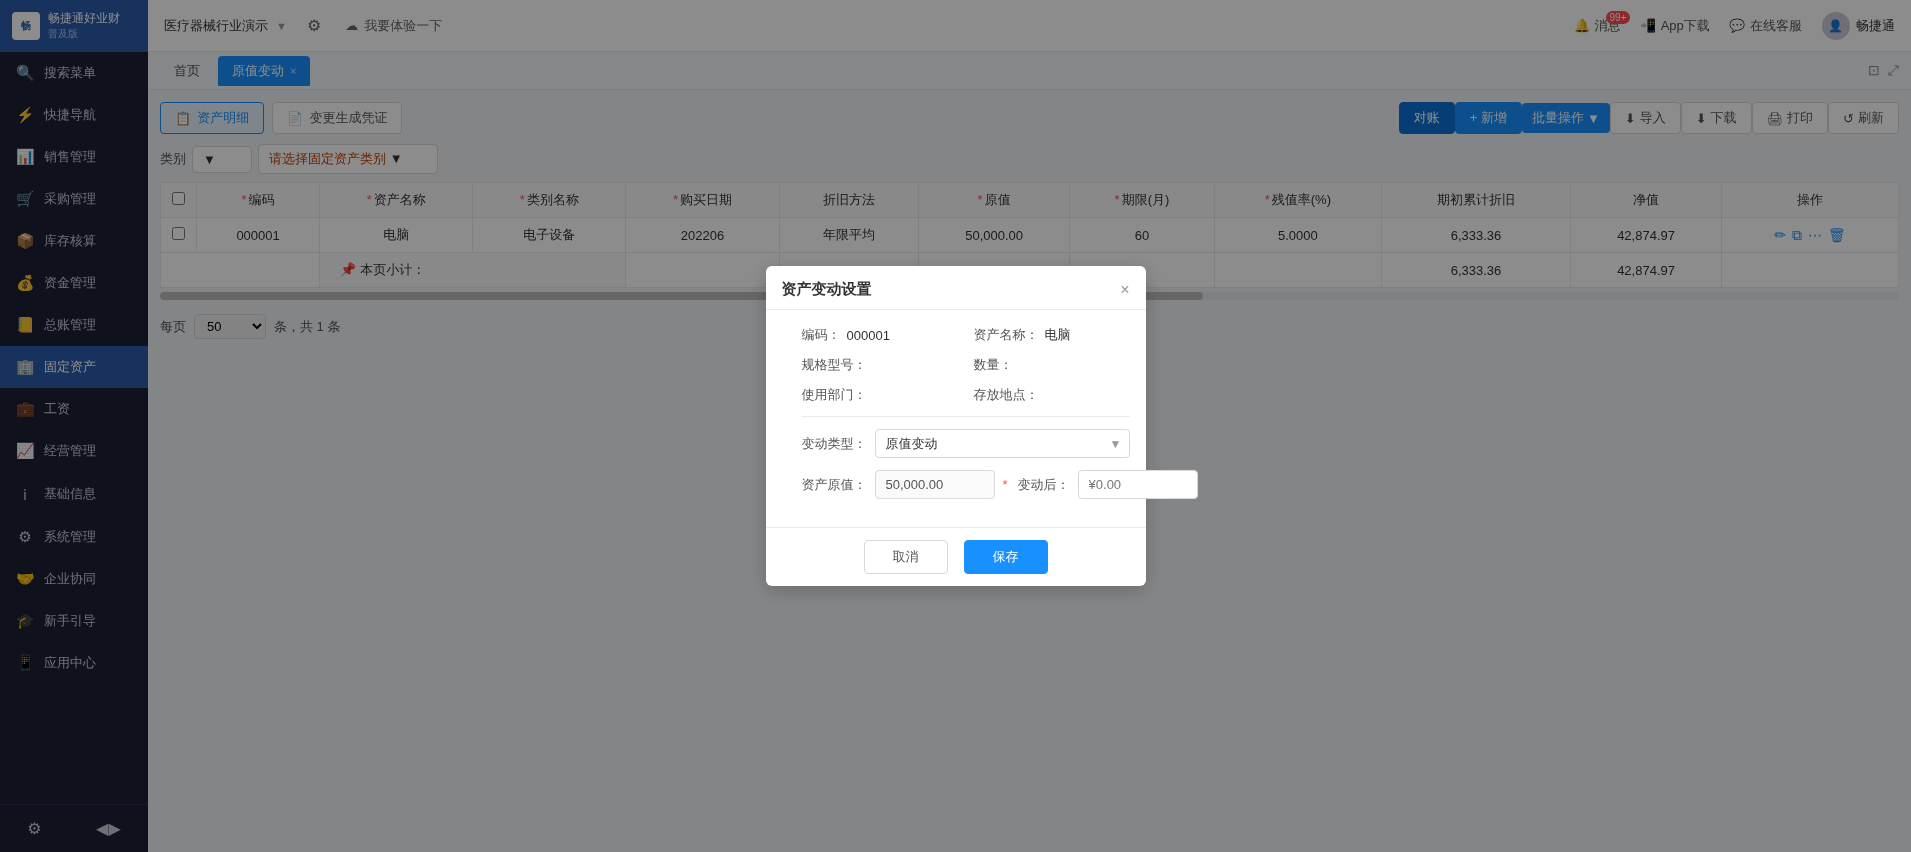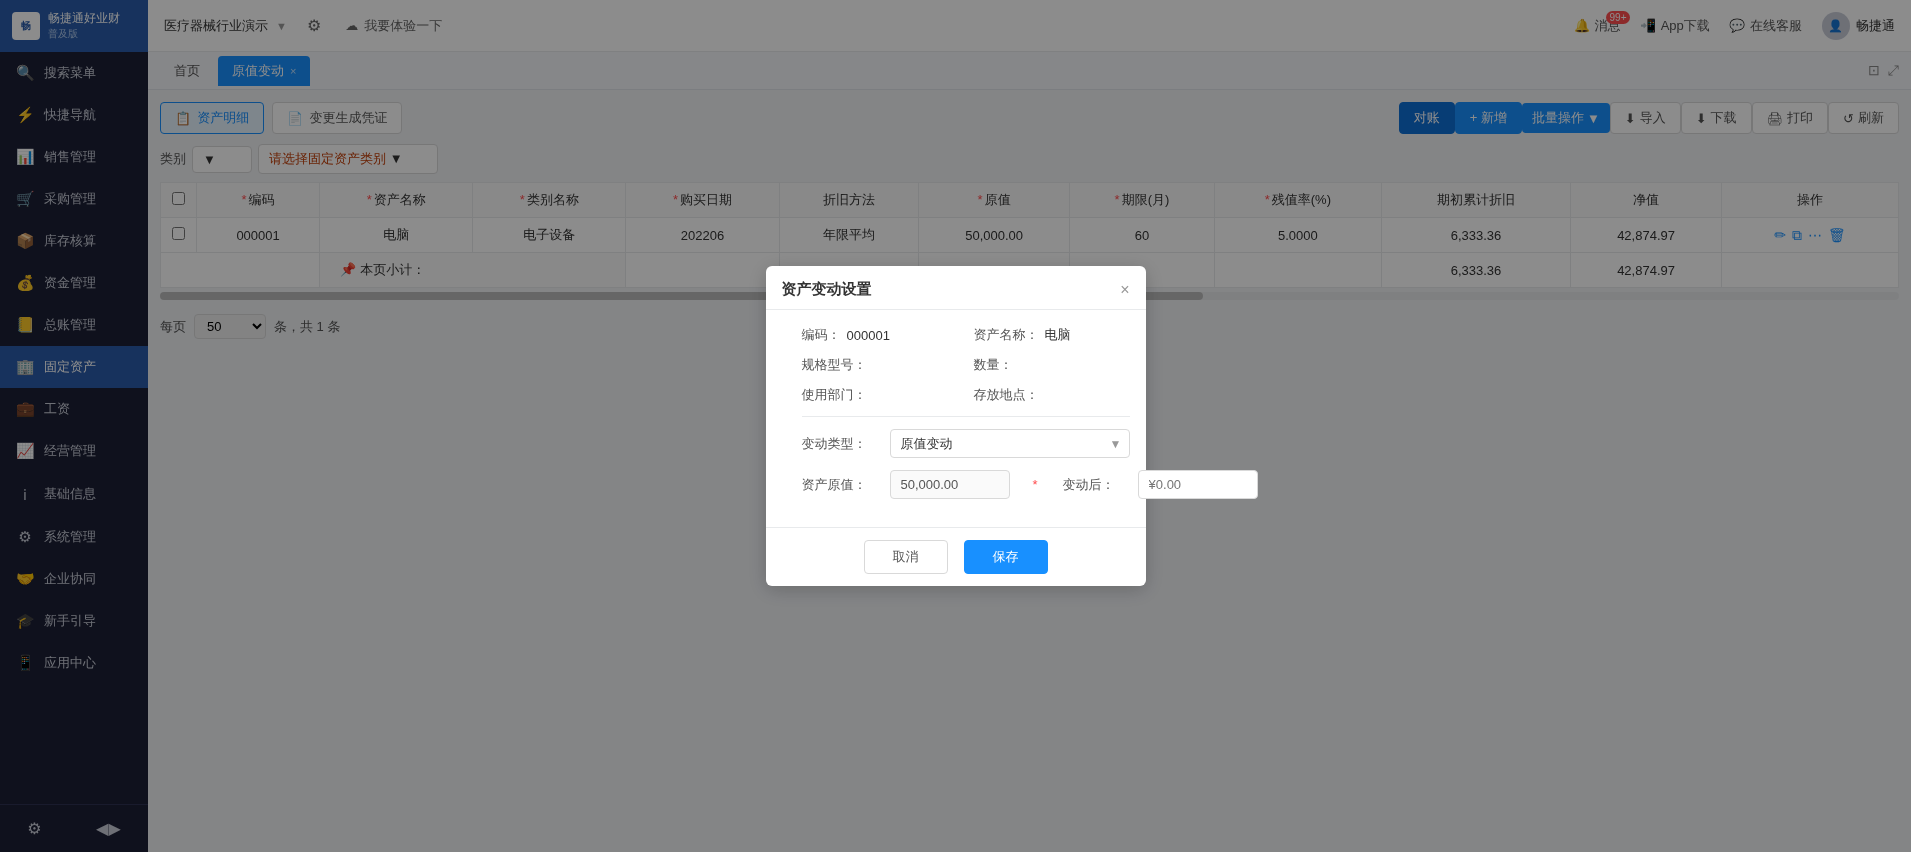--- a/index.html
+++ b/index.html
@@ -311,21 +311,21 @@
     .modal-field {
       flex: 1;
       display: flex;
       align-items: center;
       gap: 6px;
     }
     .modal-label { font-size: 13px; color: #555; white-space: nowrap; }
     .modal-value { font-size: 13px; color: #333; font-weight: 500; }
     .modal-divider { border: none; border-top: 1px solid #e8eaec; margin: 8px 0 12px; }
     .modal-input-row {
-      display: flex; align-items: center; gap: 23px;
+      display: flex; align-items: center; gap: 8px;
       margin-bottom: 12px;
     }
     .modal-select-wrap {
       position: relative; flex: 1;
     }
     .modal-select {
       width: 100%;
       border: 1px solid #d9d9d9;
       border-radius: 4px;
       padding: 6px 28px 6px 10px;

